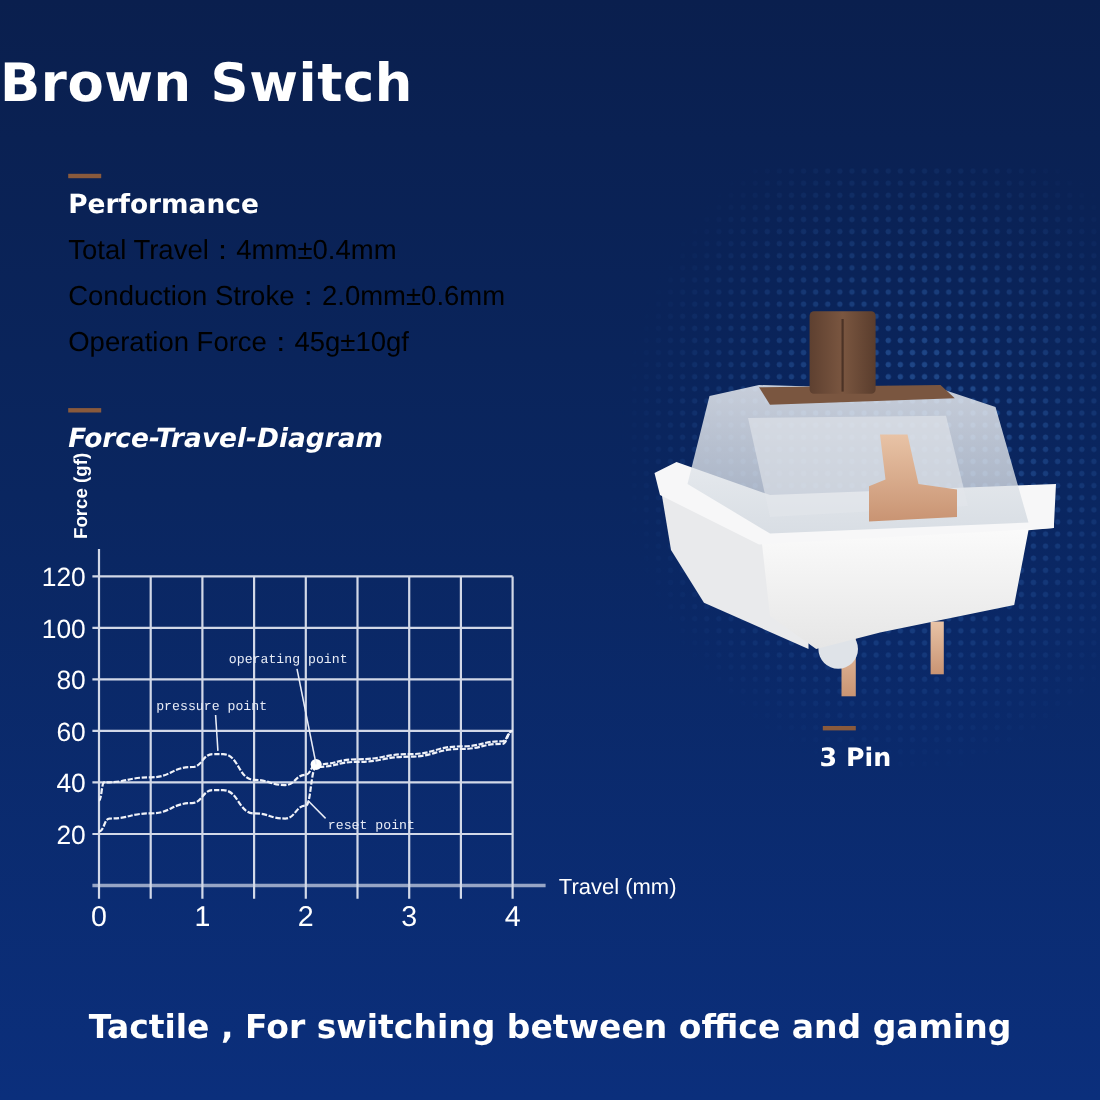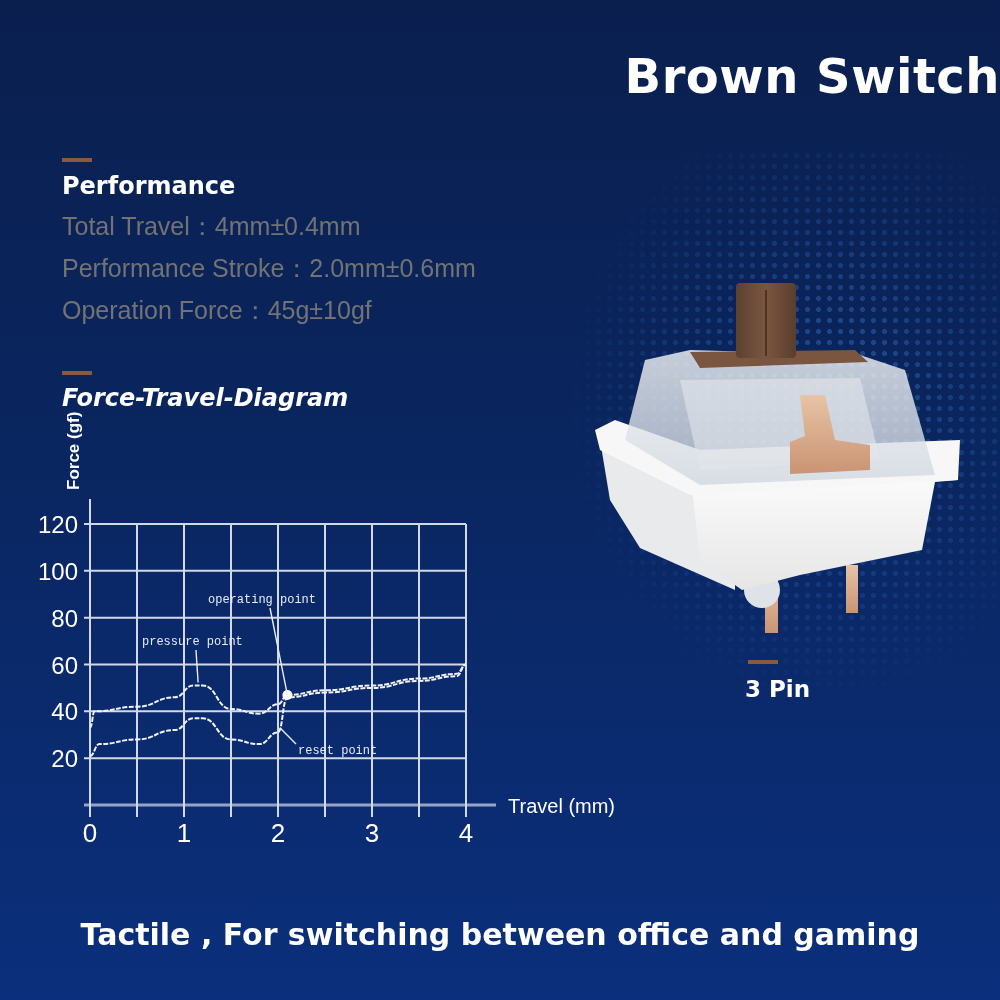--- a/index.html
+++ b/index.html
@@ -11,30 +11,30 @@
   }
   .pattern {
     position:absolute; left:560px; top:150px; width:440px; height:560px;
     background-image: radial-gradient(circle, rgba(60,120,200,0.55) 2.2px, transparent 2.8px);
     background-size: 11px 11px;
     -webkit-mask-image: radial-gradient(ellipse at 60% 45%, rgba(0,0,0,0.9) 20%, transparent 70%);
     mask-image: radial-gradient(ellipse at 60% 45%, rgba(0,0,0,0.9) 20%, transparent 70%);
     opacity:0.8;
   }
   .title {
-    position:absolute; left:0; top:48px; width:1000px; text-align:right;
+    position:absolute; left:0; top:48px; width:1000px; text-align:left;
     font-size:48px; font-weight:bold; letter-spacing:0.5px;
   }
   .accent-bar { position:absolute; height:4px; width:30px; }
   .section-heading {
     position:absolute; left:62px; font-size:24px; font-weight:bold;
   }
   .spec-line {
     position:absolute; left:62px; font-size:25px; font-weight:normal;
-    font-family: "Liberation Sans", sans-serif; color:#737373;
+    font-family: "Liberation Sans", sans-serif; color:#000000;
   }
   .chart-svg { position:absolute; left:0; top:400px; }
   .caption {
     position:absolute; left:0; top:917px; width:1000px; text-align:center;
     font-size:30px; font-weight:bold;
   }
   .pin-label {
     position:absolute; left:745px; top:676px; font-size:23px; font-weight:bold;
   }
   .switch { position:absolute; left:590px; top:280px; }
@@ -42,21 +42,21 @@
 </head>
 <body>
 
 <div class="pattern"></div>
 
 <div class="title">Brown Switch</div>
 
 <div class="accent-bar" style="left:62px; top:158px; background:#8a5a3c;"></div>
 <div class="section-heading" style="top:172px;">Performance</div>
 <div class="spec-line" style="top:210px;">Total Travel：4mm±0.4mm</div>
-<div class="spec-line" style="top:252px;">Performance Stroke：2.0mm±0.6mm</div>
+<div class="spec-line" style="top:252px;">Conduction Stroke：2.0mm±0.6mm</div>
 <div class="spec-line" style="top:294px;">Operation Force：45g±10gf</div>
 
 <div class="accent-bar" style="left:62px; top:371px; background:#8a5a3c;"></div>
 <div class="section-heading" style="top:384px;font-style:italic;">Force-Travel-Diagram</div>
 
 <svg class="chart-svg" width="680" height="460" viewBox="0 400 680 460">
   <g id="grid" stroke="#e8ecf6" stroke-width="2" fill="none" opacity="0.9">
       <line x1="84" y1="758.1666666666666" x2="466" y2="758.1666666666666"></line>
       <line x1="84" y1="711.3333333333334" x2="466" y2="711.3333333333334"></line>
       <line x1="84" y1="664.5" x2="466" y2="664.5"></line>

